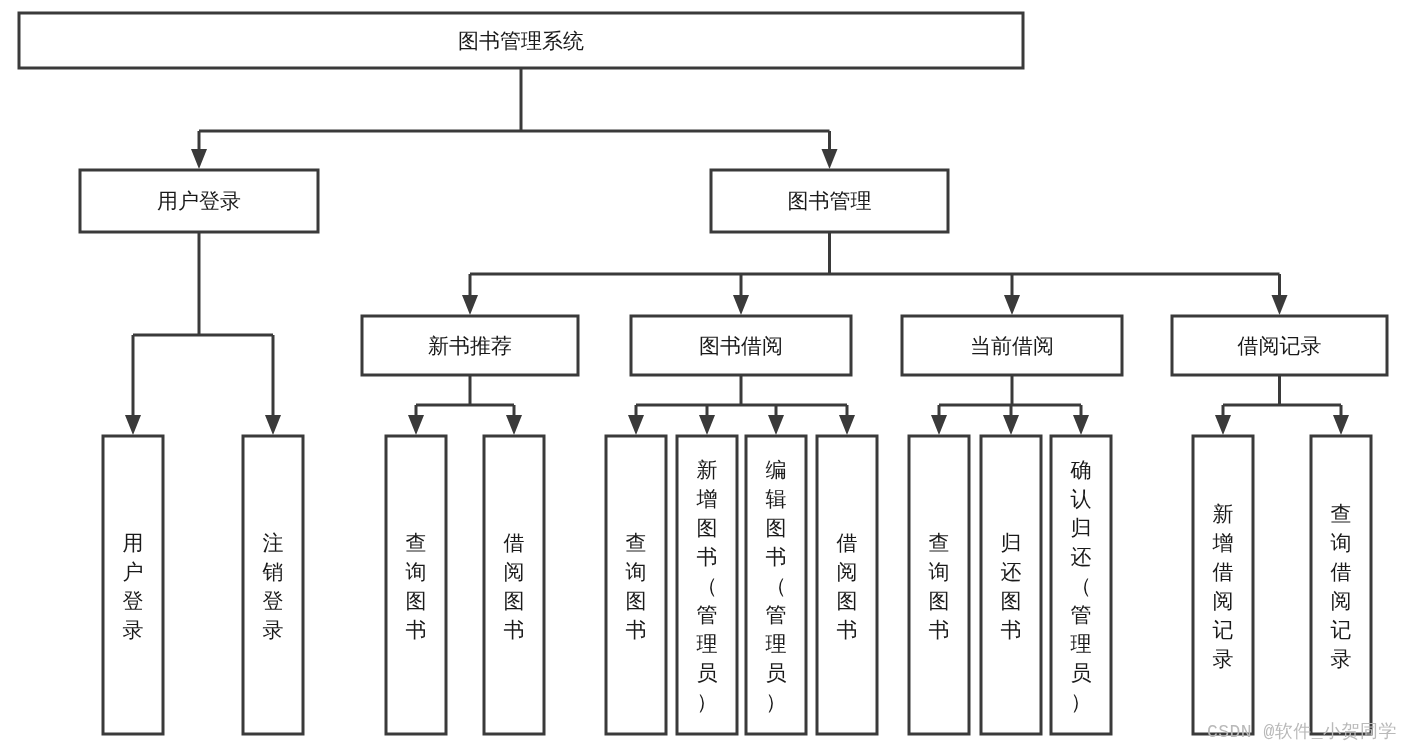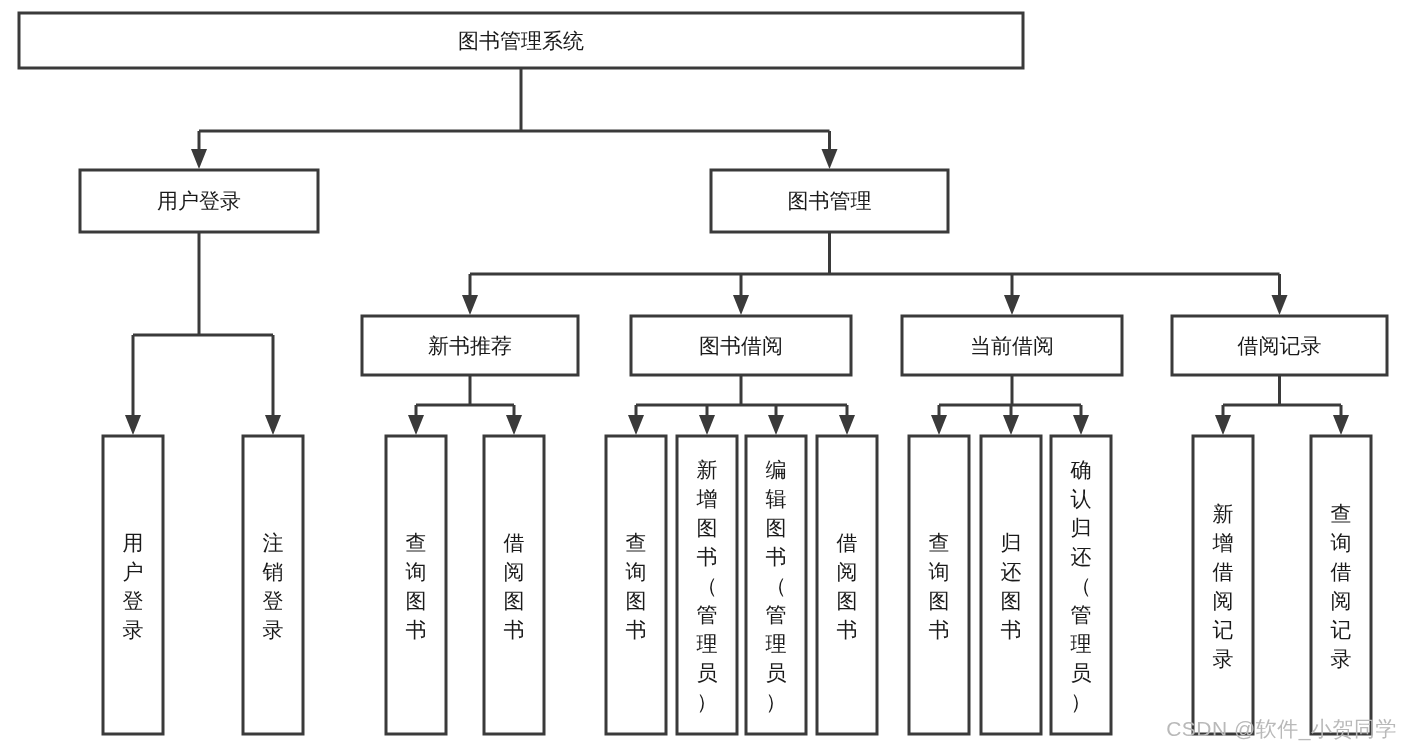--- a/index.html
+++ b/index.html
@@ -51,22 +51,22 @@
   .node-label-vertical {
     font-family: "DejaVu Sans", "Liberation Sans", sans-serif;
     font-size: 21px;
     fill: #1a1a1a;
     text-anchor: middle;
   }
   .watermark {
     position: absolute;
     right: 8px;
     bottom: 4px;
-    font-family: Liberation Sans, sans-serif;
-    font-size: 21px;
+    font-family: Liberation Mono, monospace;
+    font-size: 18px;
     color: #b9b9b9;
     letter-spacing: 0.5px;
     white-space: nowrap;
     pointer-events: none;
   }
 </style>
 </head>
 <body>
 
 <div id="diagram-root">

